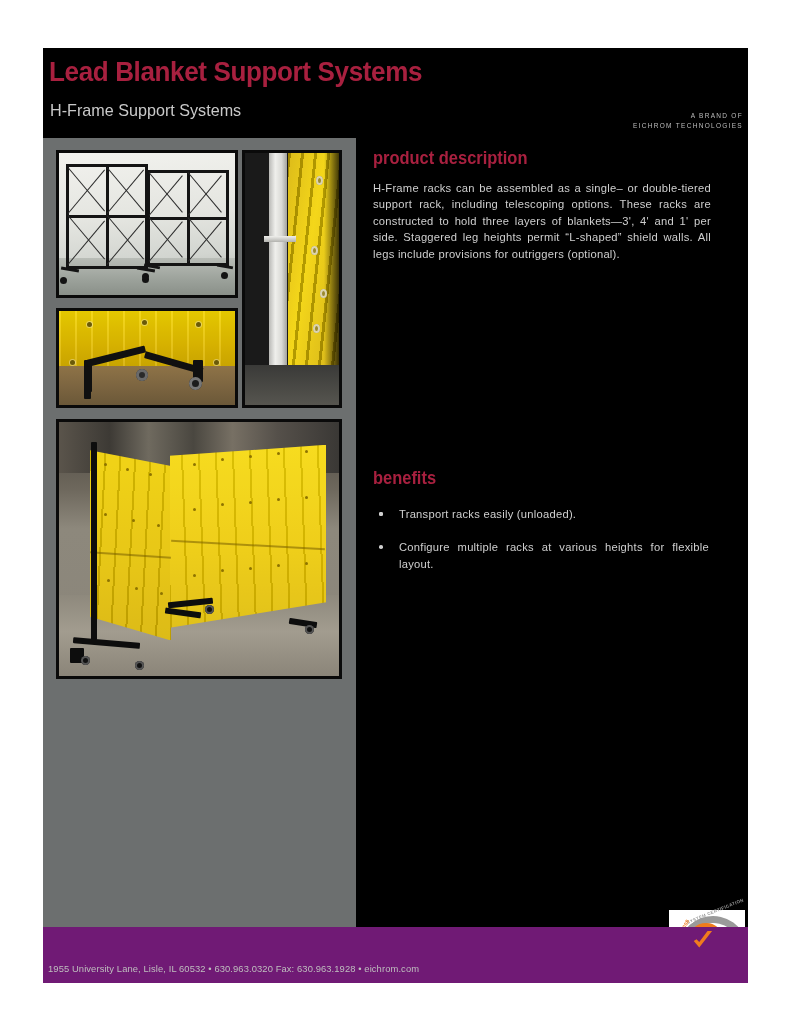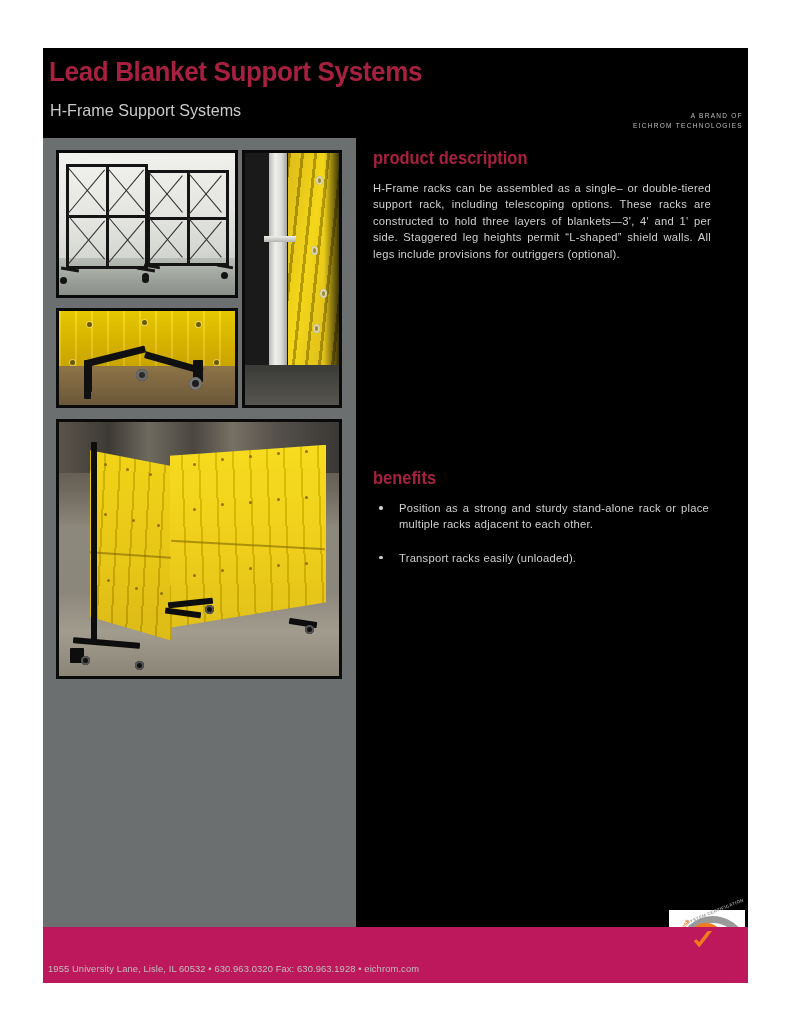--- a/index.html
+++ b/index.html
@@ -322,21 +322,21 @@
     background: #CFCFCF;
   }
 
   
   .footer {
     position: absolute;
     left: 0;
     bottom: 0;
     width: 705px;
     height: 56px;
-    background: #be185d;
+    background: #701a75;
   }
   .footer-text {
     position: absolute;
     left: 5px;
     bottom: 9px;
     color: #BFBFBF;
     font-size: 9.4px;
     letter-spacing: 0.1px;
     font-family: "Liberation Sans Narrow", "Liberation Sans", sans-serif;
     white-space: nowrap;
@@ -574,25 +574,28 @@
       <div class="section">
         <h2 class="section-head">product description</h2>
         <p class="body-text">H-Frame racks can be assembled as a single– or double-tiered support rack, including telescoping options.  These racks are constructed to hold three layers of blankets—3', 4' and 1' per side.  Staggered leg heights permit “L-shaped” shield walls.  All legs include provisions for outriggers (optional).</p>
       </div>
 
       <div class="section benefits-block">
         <h2 class="section-head">benefits</h2>
         <ul class="benefits">
           <li>
             <span class="dot"></span>
-            <span>Position as a strong and sturdy stand-alone rack or place multiple racks adjacent to each other.</span>
           </li>
           <li>
             <span class="dot"></span>
             <span>Transport racks easily (unloaded).</span>
+          </li>
+          <li>
+            <span class="dot"></span>
+            <span>Configure multiple racks at various heights for flexible layout.</span>
           </li>
         </ul>
       </div>
     </div>
 
     <div class="sgs">
       <div class="sgs-inner">
         <div class="sgs-arc"></div>
         <div class="sgs-cert">
           <span>SYSTEM CERTIFICATION</span>

